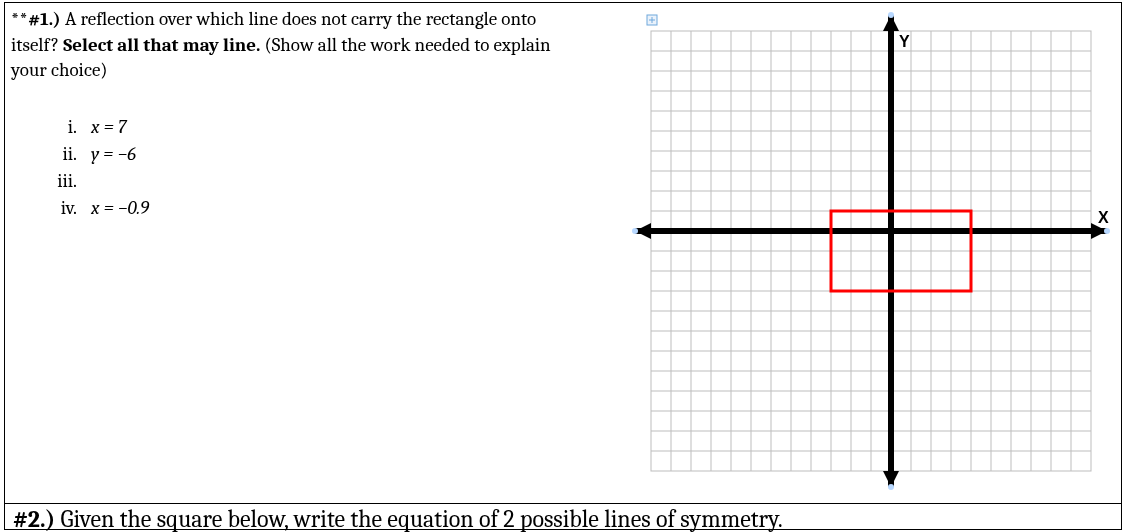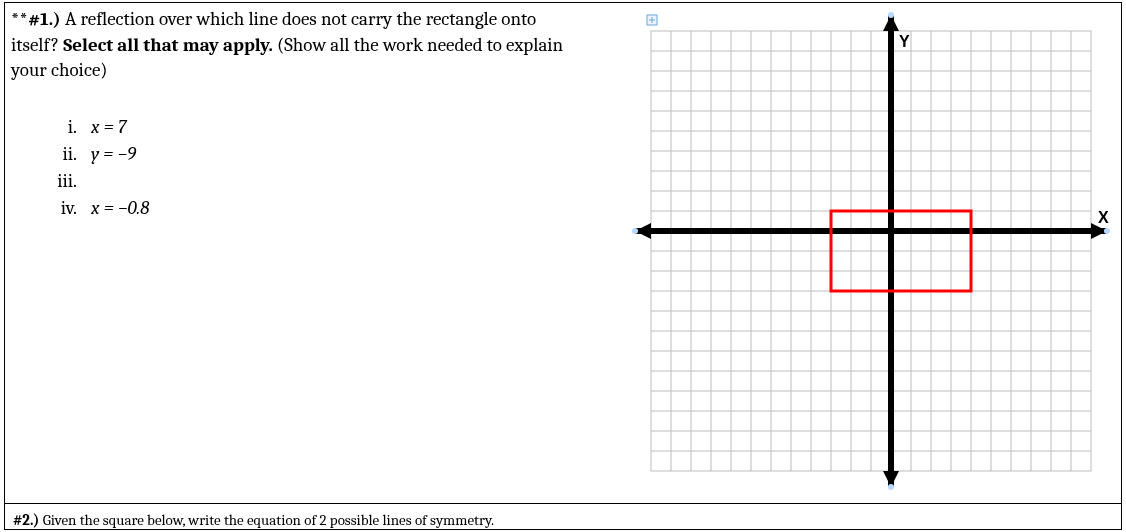--- a/index.html
+++ b/index.html
@@ -8,47 +8,47 @@
   .q1-text{position:absolute;left:6px;top:4px;width:560px;font-size:19px;line-height:1.35}
   .q1-text b{font-weight:700}
   .options{position:absolute;left:30px;top:110px;font-size:19px}
   .options .row{height:27px;display:flex;align-items:center}
   .options .num{display:inline-block;width:42px;text-align:right;padding-right:14px}
   .options .eq{font-family:Cambria,Georgia,serif;font-style:italic}
   .frac{display:inline-block;vertical-align:middle;text-align:center;font-size:14px;line-height:1;margin:0 3px;font-style:normal}
   .frac .n{display:block;border-bottom:1px solid #000;padding:0 2px}
   .frac .d{display:block;padding:0 2px}
   .graph{position:absolute;right:10px;top:8px;width:480px;height:480px}
-  .q2{position:absolute;left:4px;top:503px;right:4px;height:27px;border:1px solid #000;border-top:none;box-sizing:border-box;padding:8px 8px;font-size:15px}
+  .q2{position:absolute;left:4px;top:503px;right:4px;height:27px;border:1px solid #000;border-top:none;box-sizing:border-box;padding:2px 8px;font-size:24px}
 </style>
 </head>
 <body>
 
 <div class="page">
 
   <div class="q1">
     <div class="q1-text">
-      <span><b>**#1.)</b><span> A reflection over which line does not carry the rectangle onto itself? </span><b>Select all that may apply.</b><span>  (Show all the work needed to explain your choice)</span></span>
+      <span><b>**#1.)</b><span> A reflection over which line does not carry the rectangle onto itself? </span><b>Select all that may line.</b><span>  (Show all the work needed to explain your choice)</span></span>
     </div>
 
     <div class="options">
       <div class="row">
         <span class="num">i.</span>
         <span class="eq">x = 7</span>
       </div>
       <div class="row">
         <span class="num">ii.</span>
-        <span class="eq">y = −9</span>
+        <span class="eq">y = −6</span>
       </div>
       <div class="row">
         <span class="num">iii.</span>
       </div>
       <div class="row">
         <span class="num">iv.</span>
-        <span class="eq">x = −0.8</span>
+        <span class="eq">x = −0.9</span>
       </div>
     </div>
 
     <svg class="graph" viewBox="0 0 480 480">
 
       <rect x="20" y="20" width="440" height="440" fill="#fff" stroke="#bdbdbd" stroke-width="1"></rect>
 
       <g stroke="#bdbdbd" stroke-width="1">
 
         <line x1="40" y1="20" x2="40" y2="460"></line>

